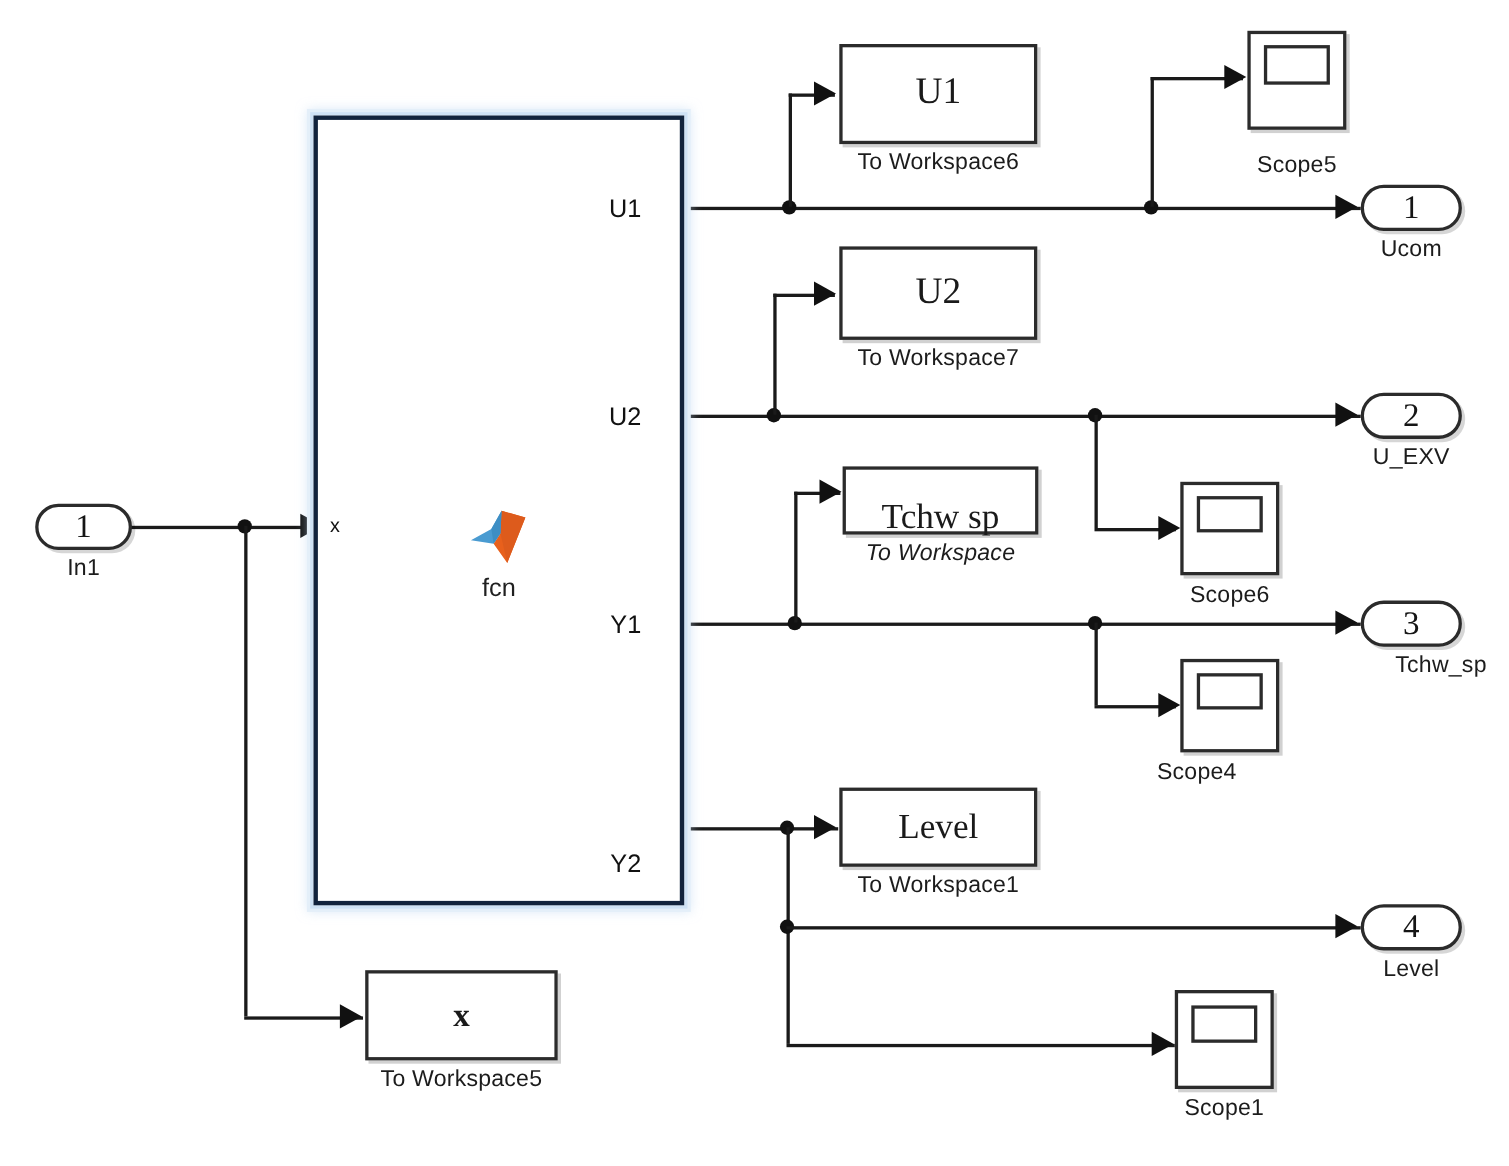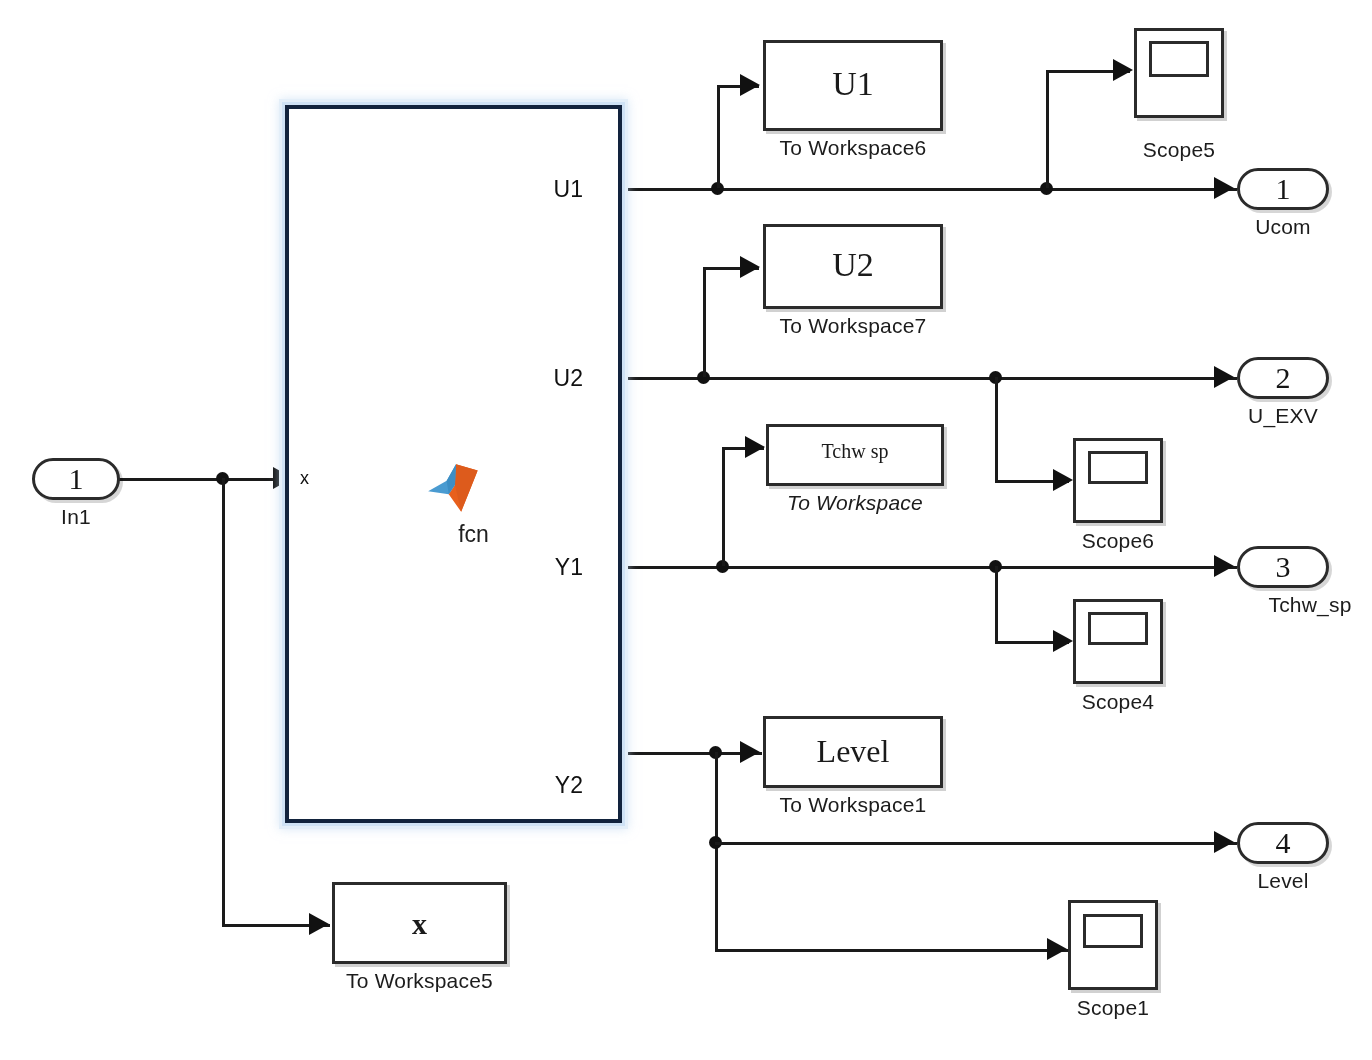--- a/index.html
+++ b/index.html
@@ -179,21 +179,21 @@
   <div class="wire-h" style="left:622px; top:752px; width:140px;"></div>
   <div class="arrow" style="left:740px; top:752px;"></div>
   <div class="junction" style="left:715px; top:752px;"></div>
   <div class="wire-v" style="left:715px; top:752px; height:197px;"></div>
   <div class="junction" style="left:715px; top:842px;"></div>
   <div class="wire-h" style="left:715px; top:842px; width:522px;"></div>
   <div class="arrow" style="left:1214px; top:842px;"></div>
   <div class="wire-h" style="left:715px; top:949px; width:355px;"></div>
   <div class="arrow" style="left:1047px; top:949px;"></div>
 
-  <div class="mfcn" style="left:285px; top:105px; width:337px; height:718px;padding-left:20px;">
+  <div class="mfcn" style="left:285px; top:105px; width:337px; height:718px;">
     <div class="mfcn-icon" style="left:135px; top:345px;">
       <svg viewBox="0 0 64 64" width="66" height="66" aria-hidden="true">
         <path d="M4 36 L22 26 L31 10 L38 22 L30 30 L24 39 Z" fill="#4a9bd1"></path>
         <path d="M31 10 L38 22 L30 30 L24 39 L36 56 L44 36 L52 16 Z" fill="#e8601c"></path>
         <path d="M31 10 L52 16 L44 36 L36 56 L30 30 Z" fill="#dd5b1c"></path>
         <path d="M22 26 L31 10 L30 30 L24 39 Z" fill="#3d8ec4"></path>
       </svg>
     </div>
     <div class="mfcn-fcn" style="top:412px;">fcn</div>
   </div>
@@ -224,36 +224,36 @@
 
   <div class="blk" style="left:763px; top:224px; width:180px; height:85px;">
     <div class="blk-text" style="top:19px; font-size:34px;">U2</div>
   </div>
   <div class="caption" style="left:763px; top:314px; width:180px;">To Workspace7</div>
 
   <div class="port" style="left:1237px; top:357px; width:92px; height:42px;">2</div>
   <div class="caption" style="left:1231px; top:404px; width:104px;">U_EXV</div>
 
   <div class="blk" style="left:766px; top:424px; width:178px; height:62px;">
-    <div class="blk-text" style="top:13px; font-size:20px;">Tchw sp</div>
+    <div class="blk-text" style="top:24px; font-size:32px;">Tchw sp</div>
   </div>
   <div class="caption" style="left:760px; top:491px; width:190px;font-style:italic;">To Workspace</div>
 
   <div class="blk" style="left:1073px; top:438px; width:90px; height:85px;">
     <div class="scope-inner" style="left:12px; top:10px; width:60px; height:33px;"></div>
   </div>
   <div class="caption" style="left:1063px; top:529px; width:110px;">Scope6</div>
 
   <div class="port" style="left:1237px; top:546px; width:92px; height:42px;">3</div>
   <div class="caption" style="left:1254px; top:593px; width:112px;">Tchw_sp</div>
 
   <div class="blk" style="left:1073px; top:599px; width:90px; height:85px;">
     <div class="scope-inner" style="left:12px; top:10px; width:60px; height:33px;"></div>
   </div>
-  <div class="caption" style="left:1063px; top:690px; width:110px;">Scope4</div>
+  <div class="caption" style="left:1033px; top:690px; width:110px;">Scope4</div>
 
   <div class="blk" style="left:763px; top:716px; width:180px; height:72px;">
     <div class="blk-text" style="top:14px; font-size:32px;">Level</div>
   </div>
   <div class="caption" style="left:758px; top:793px; width:190px;">To Workspace1</div>
 
   <div class="port" style="left:1237px; top:822px; width:92px; height:42px;">4</div>
   <div class="caption" style="left:1237px; top:869px; width:92px;">Level</div>
 
   <div class="blk" style="left:332px; top:882px; width:175px; height:82px;">

